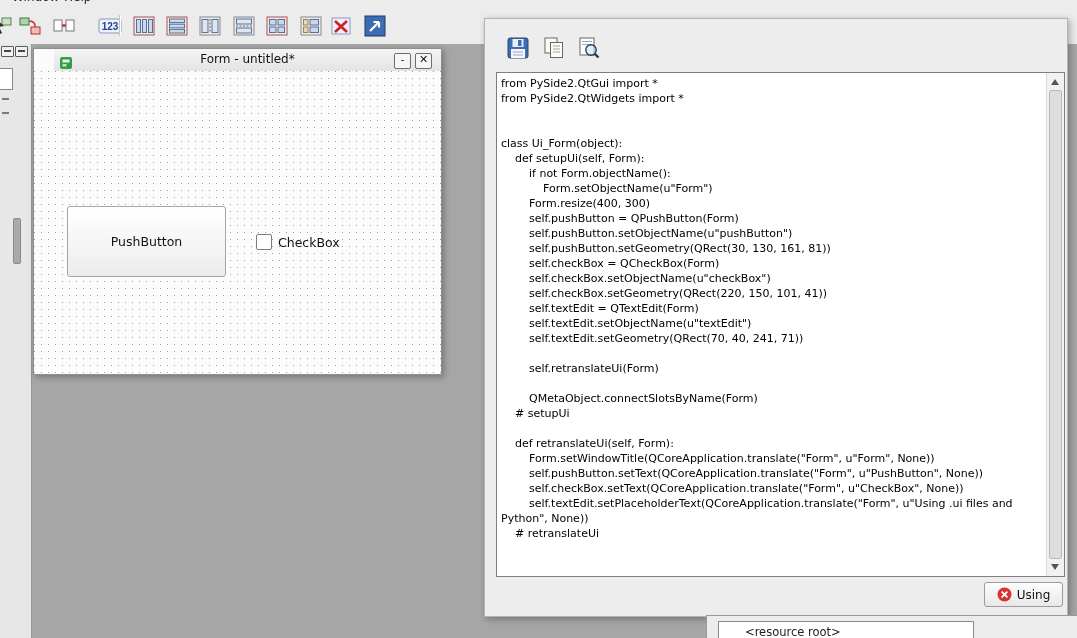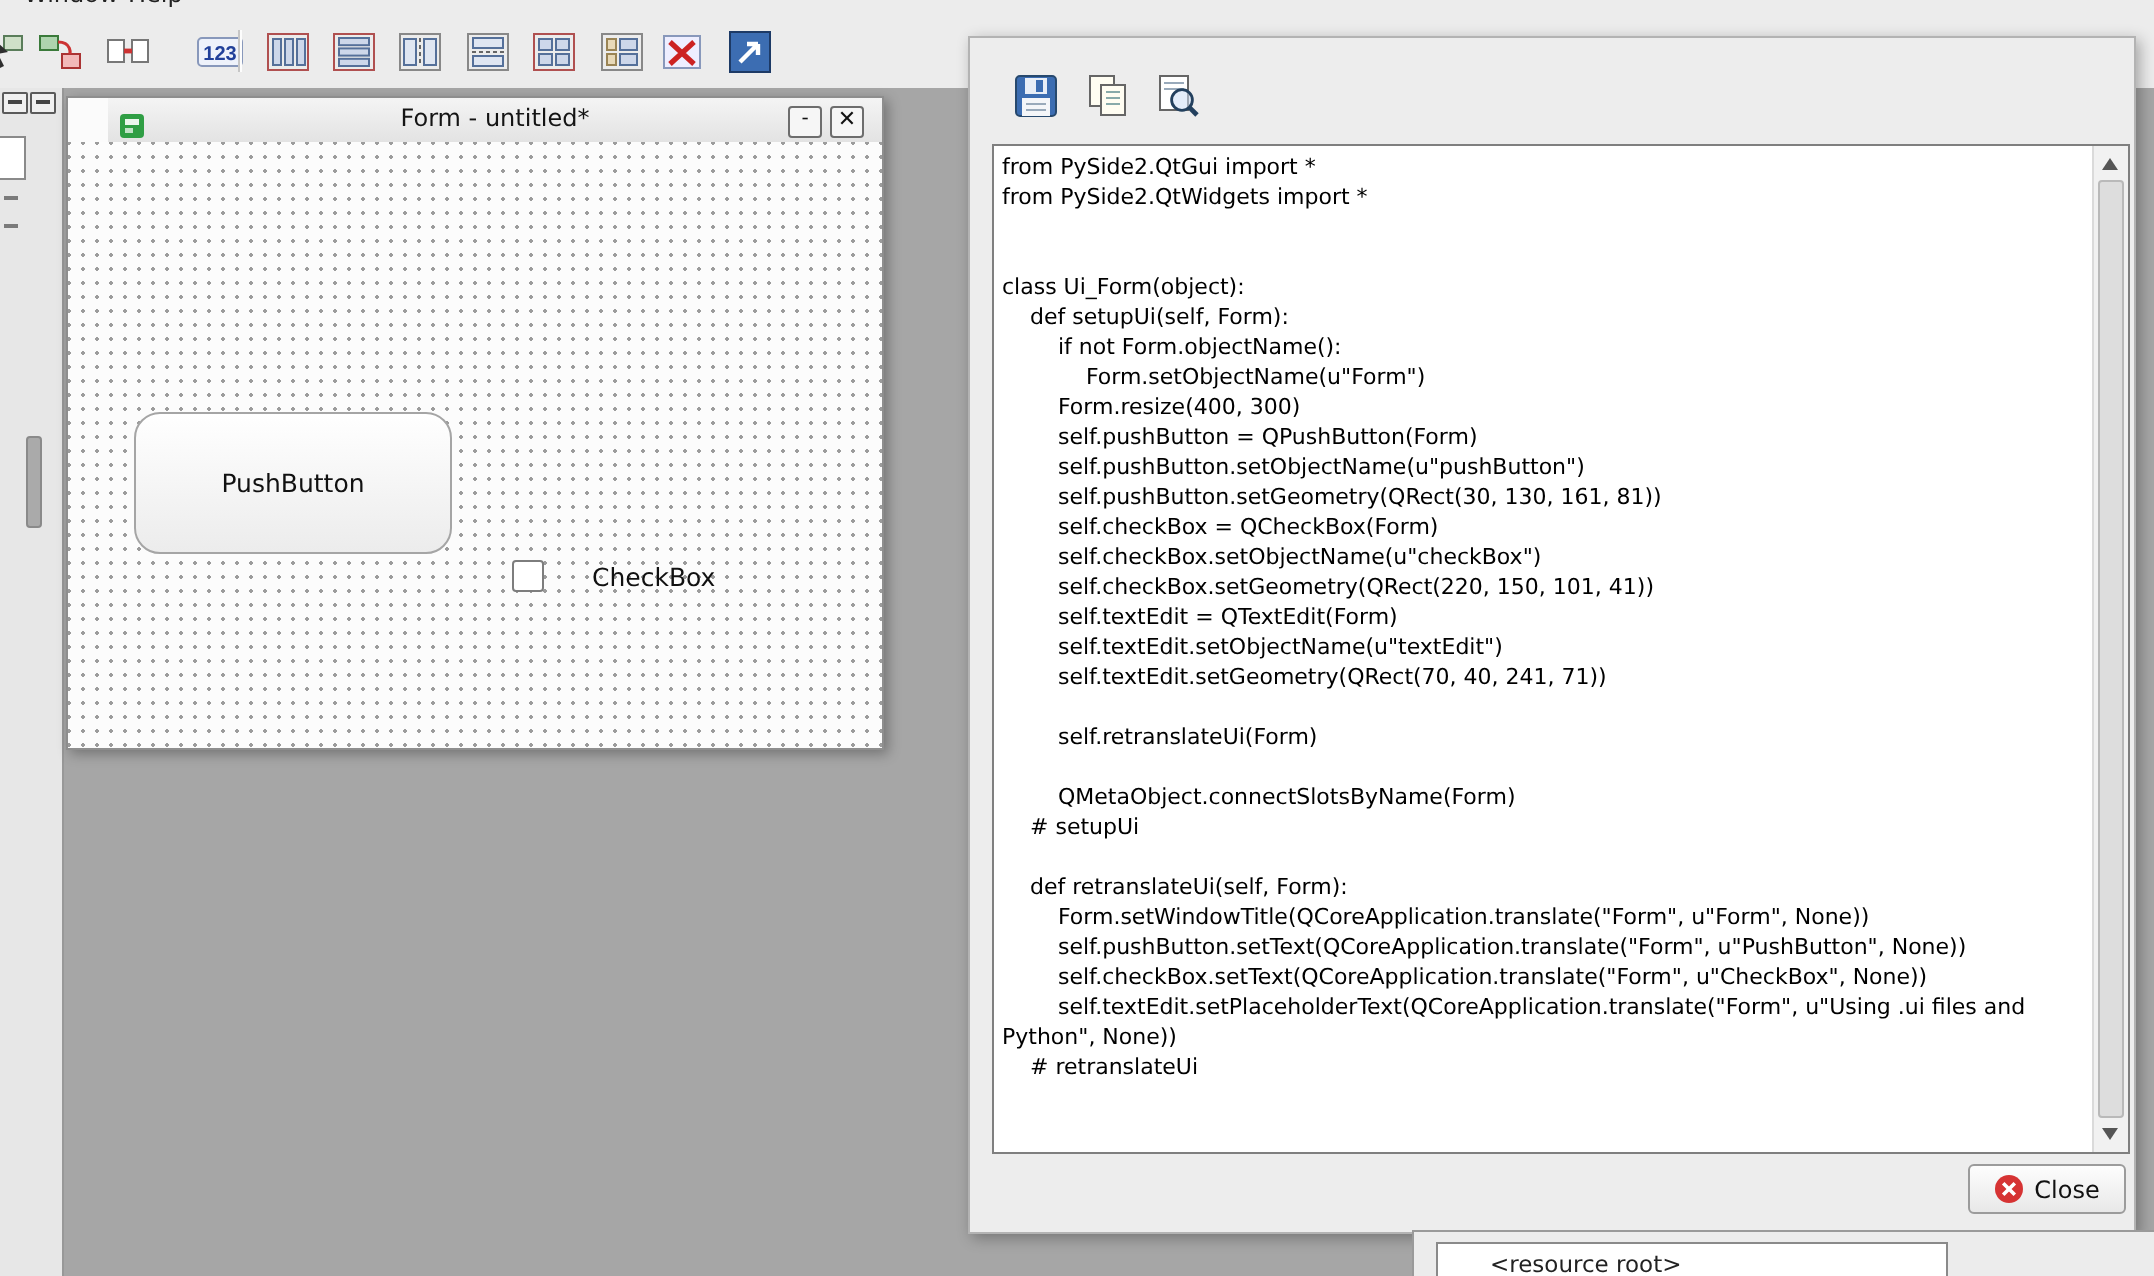--- a/index.html
+++ b/index.html
@@ -34,23 +34,23 @@
   .wbtn.min{right:30px;}
   .wbtn.close{right:9px;font-weight:bold;font-size:11px;}
   .form-body{position:absolute;top:22px;left:0;right:0;bottom:0;background-color:#fcfcfc;
     background-image:radial-gradient(circle,#9c9c9c 0.8px,transparent 1px);background-size:7px 7px;background-position:4px 4px;}
   .textedit-wrap{position:absolute;left:72px;top:39px;width:241px;height:72px;background:#fff;border:1px solid #8a8a8a;}
   .textedit-placeholder{padding:4px 6px;font-size:12.5px;color:#9a9a9a;}
   .h{position:absolute;width:7px;height:7px;background:#000080;}
   .h-tl{left:-4px;top:-4px;} .h-tm{left:calc(50% - 3px);top:-4px;} .h-tr{right:-4px;top:-4px;}
   .h-ml{left:-4px;top:calc(50% - 3px);} .h-mr{right:-4px;top:calc(50% - 3px);}
   .h-bl{left:-4px;bottom:-4px;} .h-bm{left:calc(50% - 3px);bottom:-4px;} .h-br{right:-4px;bottom:-4px;}
-  .push-button{position:absolute;left:33px;top:135px;width:159px;height:71px;border:1px solid #a5a5a5;border-radius:13px;
+  .push-button{position:absolute;left:33px;top:135px;width:159px;height:71px;border:1px solid #a5a5a5;border-radius:3px;
     background:linear-gradient(#ffffff,#ececec);font-size:12.5px;color:#111;font-family:inherit;cursor:pointer;}
-  .checkbox-widget{position:absolute;left:222px;top:163px;display:flex;align-items:center;gap:24px;margin-top:46px;}
+  .checkbox-widget{position:absolute;left:222px;top:163px;display:flex;align-items:center;gap:6px;}
   .cb-box{width:14px;height:14px;background:#fff;border:1px solid #7d7d7d;border-radius:2px;}
   .cb-label{font-size:12.5px;color:#111;}
 
   
   .code-dialog{position:absolute;left:484px;top:18px;width:582px;height:597px;background:#ededed;border:1px solid #b3b3b3;box-shadow:2px 2px 7px rgba(0,0,0,.3);}
   .dbtn{position:absolute;top:15px;width:30px;height:30px;border:none;background:transparent;padding:2px;cursor:pointer;}
   .code-box{position:absolute;left:11px;top:53px;right:2px;height:503px;background:#fff;border:1px solid #7f7f7f;}
   .code{position:absolute;left:4px;top:3px;right:21px;bottom:2px;margin:0;font-family:"DejaVu Sans","Liberation Sans",sans-serif;
     font-size:11px;line-height:15px;white-space:pre-wrap;overflow:hidden;color:#000;}
   .vscroll{position:absolute;top:0;right:0;bottom:0;width:17px;background:#f1f1f1;border-left:1px solid #dadada;}
@@ -310,21 +310,21 @@
       </div>
     </div>
 
     <button class="close-btn">
       <span style="display:flex">
         <svg width="15" height="15">
             <circle cx="7.5" cy="7.5" r="7" fill="#d63333"></circle>
             <path d="M4.6 4.6 L10.4 10.4 M10.4 4.6 L4.6 10.4" stroke="#fff" stroke-width="1.8"></path>
           </svg>
       </span>
-      <span>Close</span>
+      <span>Using</span>
     </button>
   </div>
 
   <div class="resource-panel">
     <div class="resource-list">
       <div class="resource-root">&lt;resource root&gt;</div>
     </div>
   </div>
 
 </div>

